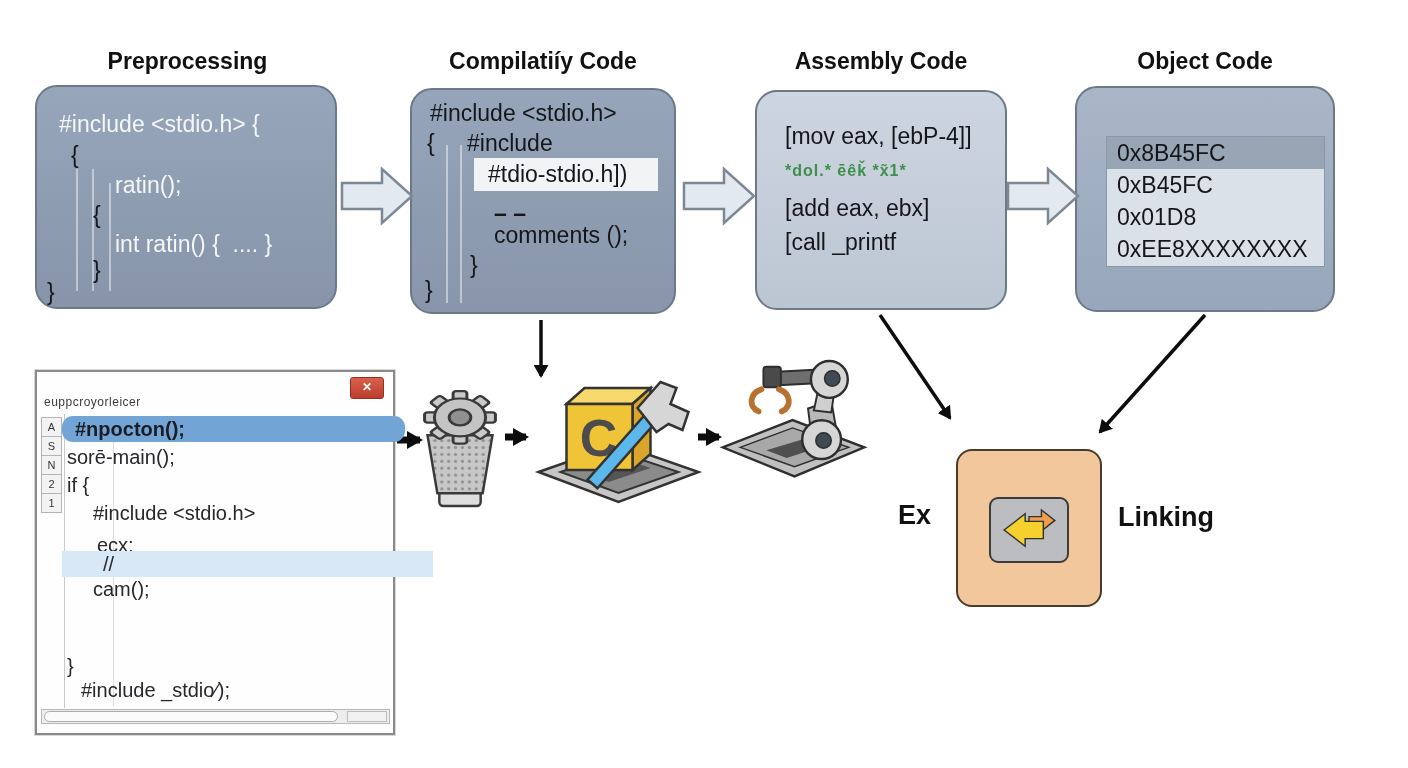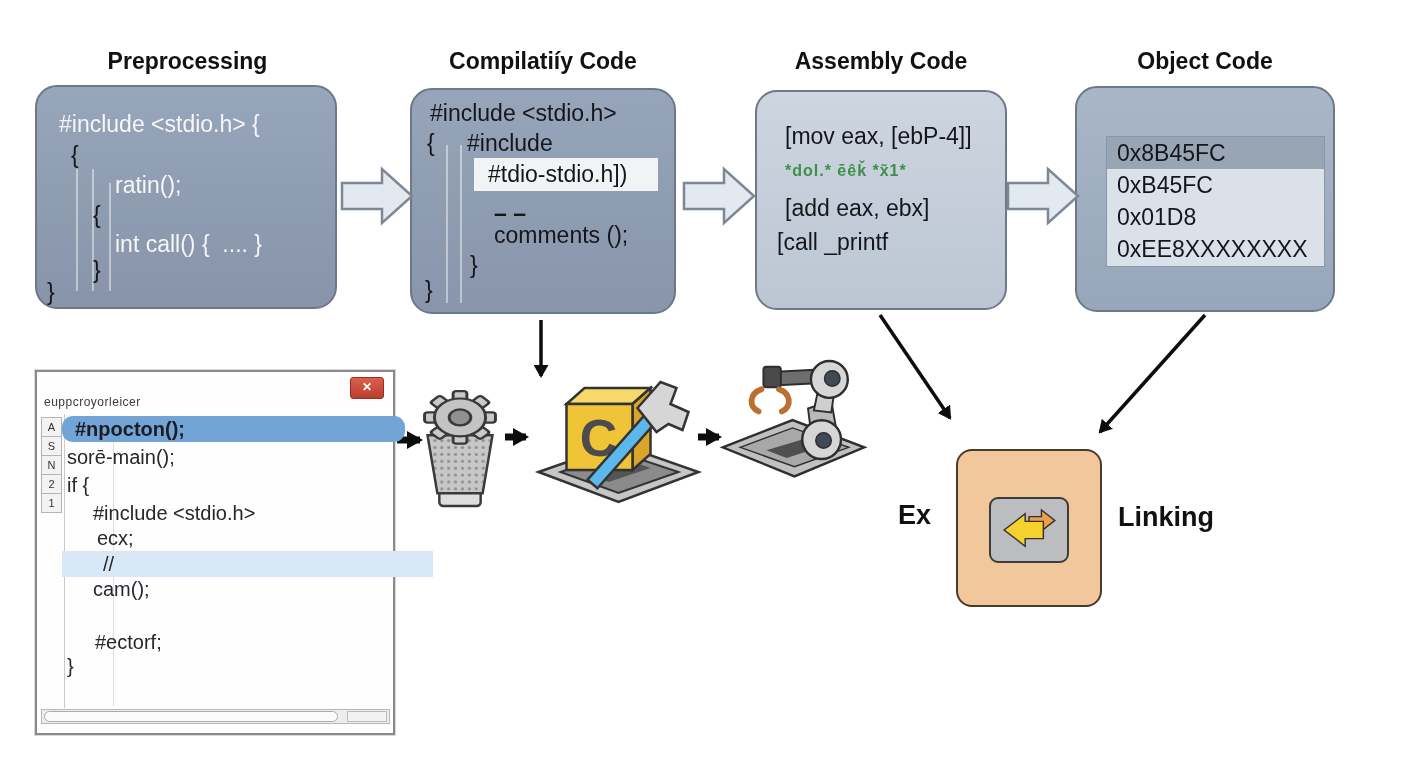--- a/index.html
+++ b/index.html
@@ -25,21 +25,21 @@
   .b1-l0{top:26px;left:22px;} .b1-l1{top:57px;left:34px;} .b1-l2{top:87px;left:78px;}
   .b1-l3{top:117px;left:56px;} .b1-l4{top:146px;left:78px;} .b1-l5{top:172px;left:56px;} .b1-l6{top:194px;left:10px;}
   
   .b2-g1{left:34px;top:55px;height:158px;} .b2-g2{left:48px;top:55px;height:158px;}
   .b2-l0{top:12px;left:18px;} .b2-l1{top:42px;left:15px;} .b2-l2{top:42px;left:55px;}
   .hl-strip{position:absolute;top:68px;left:62px;width:184px;height:33px;background:rgba(250,250,250,0.93);}
   .hl-strip .cl{top:5px;left:14px;}
   .b2-l4{top:112px;left:82px;font-weight:700;} .b2-l5{top:134px;left:82px;}
   .b2-l6{top:164px;left:58px;} .b2-l7{top:189px;left:13px;}
   
-  .b3-l0{top:33px;left:28px;} .b3-l2{top:105px;left:28px;} .b3-l3{top:139px;left:20px;text-align:center;}
+  .b3-l0{top:33px;left:28px;} .b3-l2{top:105px;left:28px;} .b3-l3{top:139px;left:28px;text-align:center;}
   .b3-green{position:absolute;top:70px;left:28px;font-size:16px;font-weight:700;letter-spacing:1px;color:#3f8f4c;}
   
   .obj-panel{position:absolute;left:30px;top:49px;width:217px;height:129px;background:#dbe1e9;box-shadow:0 0 0 1px #8a97a6;}
   .obj-row{position:absolute;left:0;width:207px;height:32px;line-height:32px;padding-left:10px;font-size:23px;color:#15161c;}
   .or0{top:0;background:#98a5b4;} .or1{top:32px;} .or2{top:64px;} .or3{top:96px;}
   
   .editor{position:absolute;left:35px;top:370px;width:360px;height:365px;background:#fefefe;
           border:2px solid #8a8a8a;box-shadow:0 0 0 1px #d8d8d8;box-sizing:border-box;}
   .ed-close{position:absolute;left:313px;top:5px;width:32px;height:20px;border:1px solid #962e22;border-radius:3px;
             background:linear-gradient(#da604e,#bb3d2e);color:#fff;font-size:12px;font-weight:700;
@@ -47,21 +47,21 @@
   .ed-title{position:absolute;left:7px;top:23px;font-size:12px;color:#3c3c3c;letter-spacing:.5px;}
   .gcell{position:absolute;left:4px;width:21px;height:20px;background:#f3f3f3;border:1px solid #b4b4b4;
          box-sizing:border-box;font-size:11px;color:#333;text-align:center;line-height:18px;}
   .g0{top:45px;} .g1c{top:64px;} .g2c{top:83px;} .g3c{top:102px;} .g4c{top:121px;}
   .ed-vline{position:absolute;left:27px;top:42px;width:1px;height:294px;background:#c9c9c9;}
   .ed-guide{position:absolute;left:76px;top:44px;width:1px;height:290px;background:#dedede;}
   .ed-row{position:absolute;left:25px;width:330px;height:26px;line-height:26px;font-size:20px;color:#27272c;white-space:pre;}
   .sel{background:#72a5d6;font-weight:600;color:#1c1c24;}
   .hlrow{background:#d9e8f6;}
   .er0{top:44px;padding-left:13px;border-radius:11px;} .er1{top:72px;padding-left:5px;} .er2{top:100px;padding-left:5px;}
-  .er3{top:128px;padding-left:31px;} .er4{top:153px;padding-left:35px;} .er5{top:179px;padding-left:41px;}
+  .er3{top:128px;padding-left:31px;} .er4{top:160px;padding-left:35px;} .er5{top:179px;padding-left:41px;}
   .er6{top:204px;padding-left:31px;} .er7{top:230px;padding-left:31px;} .er8{top:257px;padding-left:33px;}
   .er9{top:281px;padding-left:5px;} .er10{top:305px;padding-left:19px;}
   .ed-hsb{position:absolute;left:4px;top:337px;width:349px;height:15px;background:#ededed;border:1px solid #b8b8b8;box-sizing:border-box;}
   .ed-thumb{position:absolute;left:2px;top:1px;width:294px;height:11px;background:#fbfbfb;border:1px solid #ababab;border-radius:6px;box-sizing:border-box;}
   .ed-endbox{position:absolute;right:2px;top:1px;width:40px;height:11px;background:#f2f2f2;border:1px solid #bcbcbc;box-sizing:border-box;}
   
   .ex-label{position:absolute;left:898px;top:500px;font-size:27px;font-weight:700;color:#111;}
   .linking-label{position:absolute;left:1118px;top:502px;font-size:27px;font-weight:700;color:#111;}
   .link-box{position:absolute;left:956px;top:449px;width:146px;height:158px;background:#f3c79c;
             border:2px solid #4a3a2b;border-radius:16px;box-sizing:border-box;}
@@ -86,21 +86,21 @@
   <div class="stage-title t4">Object Code</div>
 
   <div class="stage-box box1">
     <div class="guide b1-g1"></div>
     <div class="guide b1-g2"></div>
     <div class="guide b1-g3"></div>
     <div class="cl w b1-l0">#include &lt;stdio.h&gt; {</div>
     <div class="cl d b1-l1">{</div>
     <div class="cl w b1-l2">ratin();</div>
     <div class="cl d b1-l3">{</div>
-    <div class="cl w b1-l4">int call() {  .... }</div>
+    <div class="cl w b1-l4">int ratin() {  .... }</div>
     <div class="cl d b1-l5">}</div>
     <div class="cl d b1-l6">}</div>
   </div>
 
   <div class="stage-box box2">
     <div class="guide b2-g1"></div>
     <div class="guide b2-g2"></div>
     <div class="cl d b2-l0">#include &lt;stdio.h&gt;</div>
     <div class="cl d b2-l1">{</div>
     <div class="cl d b2-l2">#include</div>
@@ -162,22 +162,22 @@
     <div class="gcell g4c">1</div>
     <div class="ed-vline"></div>
     <div class="ed-guide"></div>
     <div class="ed-row er0 sel">#npocton();</div>
     <div class="ed-row er1">sorē-main();</div>
     <div class="ed-row er2">if {</div>
     <div class="ed-row er3">#include &lt;stdio.h&gt;</div>
     <div class="ed-row er4">ecx;</div>
     <div class="ed-row er5 hlrow">//</div>
     <div class="ed-row er6">cam();</div>
-    <div class="ed-row er8">#ectorf;</div>
     <div class="ed-row er9">}</div>
+    <div class="ed-row er10">#include _stdio⁄);</div>
     <div class="ed-hsb">
       <div class="ed-thumb"></div>
       <div class="ed-endbox"></div>
     </div>
   </div>
 
   <svg class="svgabs icon-trash" viewBox="0 0 100 130">
     <defs>
       <pattern id="mesh" width="7" height="7" patternUnits="userSpaceOnUse">
         <rect width="7" height="7" fill="#c7c7c7"></rect>

